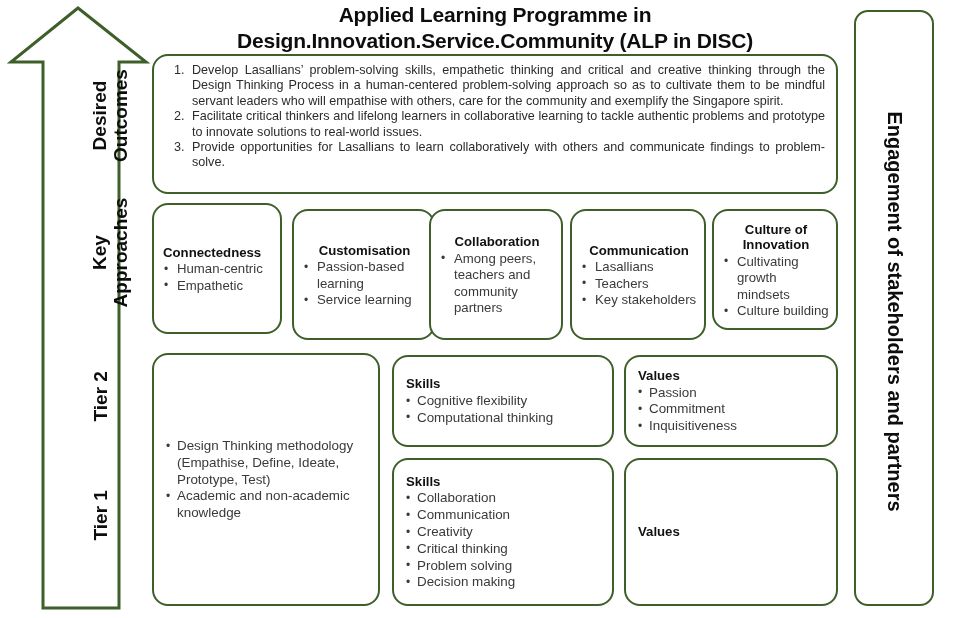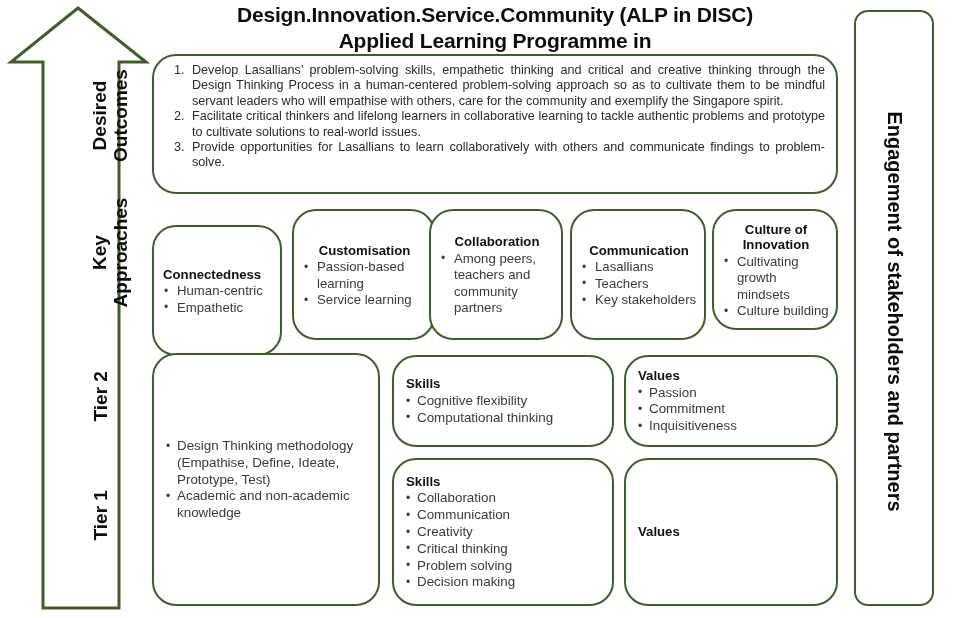--- a/index.html
+++ b/index.html
@@ -52,21 +52,21 @@
   }
   .rail-label.rot {
     transform: rotate(-90deg);
   }
 
   
   .gbox {
     position: absolute;
     box-sizing: border-box;
     border: 2.5px solid #3e5f2a;
-    border-radius: 24px;
+    border-radius: 16px;
     background: #ffffff;
   }
 
   
   .outcomes {
     padding: 7px 11px 6px 9px;
   }
   ol.outcome-list {
     margin: 0;
     padding: 0 0 0 25px;
@@ -158,22 +158,22 @@
     transform: rotate(90deg);
     transform-origin: 50% 50%;
   }
 </style>
 </head>
 <body>
 
 <div id="canvas">
 
   <div class="title">
+    <div>Applied Learning Programme in</div>
     <div>Design.Innovation.Service.Community (ALP in DISC)</div>
-    <div>Applied Learning Programme in</div>
   </div>
 
   <svg class="arrow-svg" width="150" height="618" viewBox="0 0 150 618">
     <polygon points="78,8 146,62 119,62 119,608 43,608 43,62 11,62" fill="#ffffff" stroke="#3e5f2a" stroke-width="3" stroke-linejoin="miter" vector-effect="non-scaling-stroke"></polygon>
   </svg>
 
   <div class="rail-label rot" style="left:31px; top:95px; width:160px; font-size:19px;">
     <span>Desired</span><br>
     <span>Outcomes</span>
   </div>
@@ -187,26 +187,26 @@
     <span>Tier 2</span>
   </div>
 
   <div class="rail-label rot" style="left:21px; top:505px; width:160px; font-size:19px;">
     <span>Tier 1</span>
   </div>
 
   <div class="gbox outcomes" style="left:152px; top:54px; width:686px; height:140px;">
     <ol class="outcome-list">
       <li>Develop Lasallians’ problem-solving skills, empathetic thinking and critical and creative thinking through the Design Thinking Process in a human-centered problem-solving approach so as to cultivate them to be mindful servant leaders who will empathise with others, care for the community and exemplify the Singapore spirit.</li>
-      <li>Facilitate critical thinkers and lifelong learners in collaborative learning to tackle authentic problems and prototype to cultivate solutions to real-world issues.</li>
+      <li>Facilitate critical thinkers and lifelong learners in collaborative learning to tackle authentic problems and prototype to innovate solutions to real-world issues.</li>
       <li>Provide opportunities for Lasallians to learn collaboratively with others and communicate findings to problem-solve.</li>
     </ol>
   </div>
 
-  <div class="gbox approach" style="left:152px; top:225px; width:130px; height:131px;">
+  <div class="gbox approach" style="left:152px; top:203px; width:130px; height:131px;">
     <div class="card-head">Connectedness</div>
     <ul class="dash">
       <li>Human-centric</li>
       <li>Empathetic</li>
     </ul>
   </div>
 
   <div class="gbox approach" style="left:292px; top:209px; width:143px; height:131px;">
     <div class="card-head center">Customisation</div>
     <ul class="dash">

